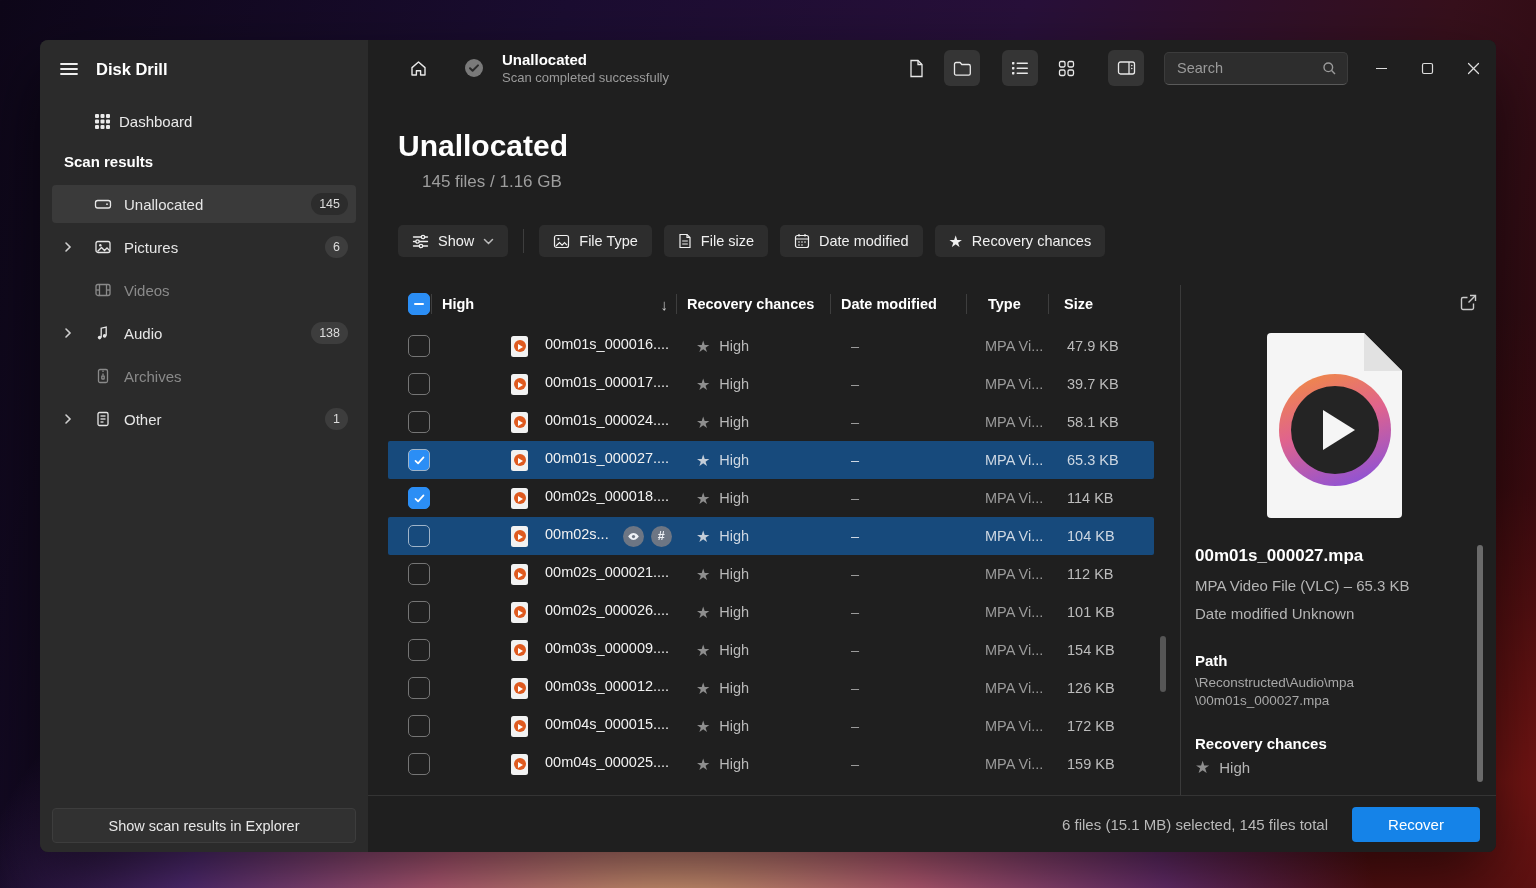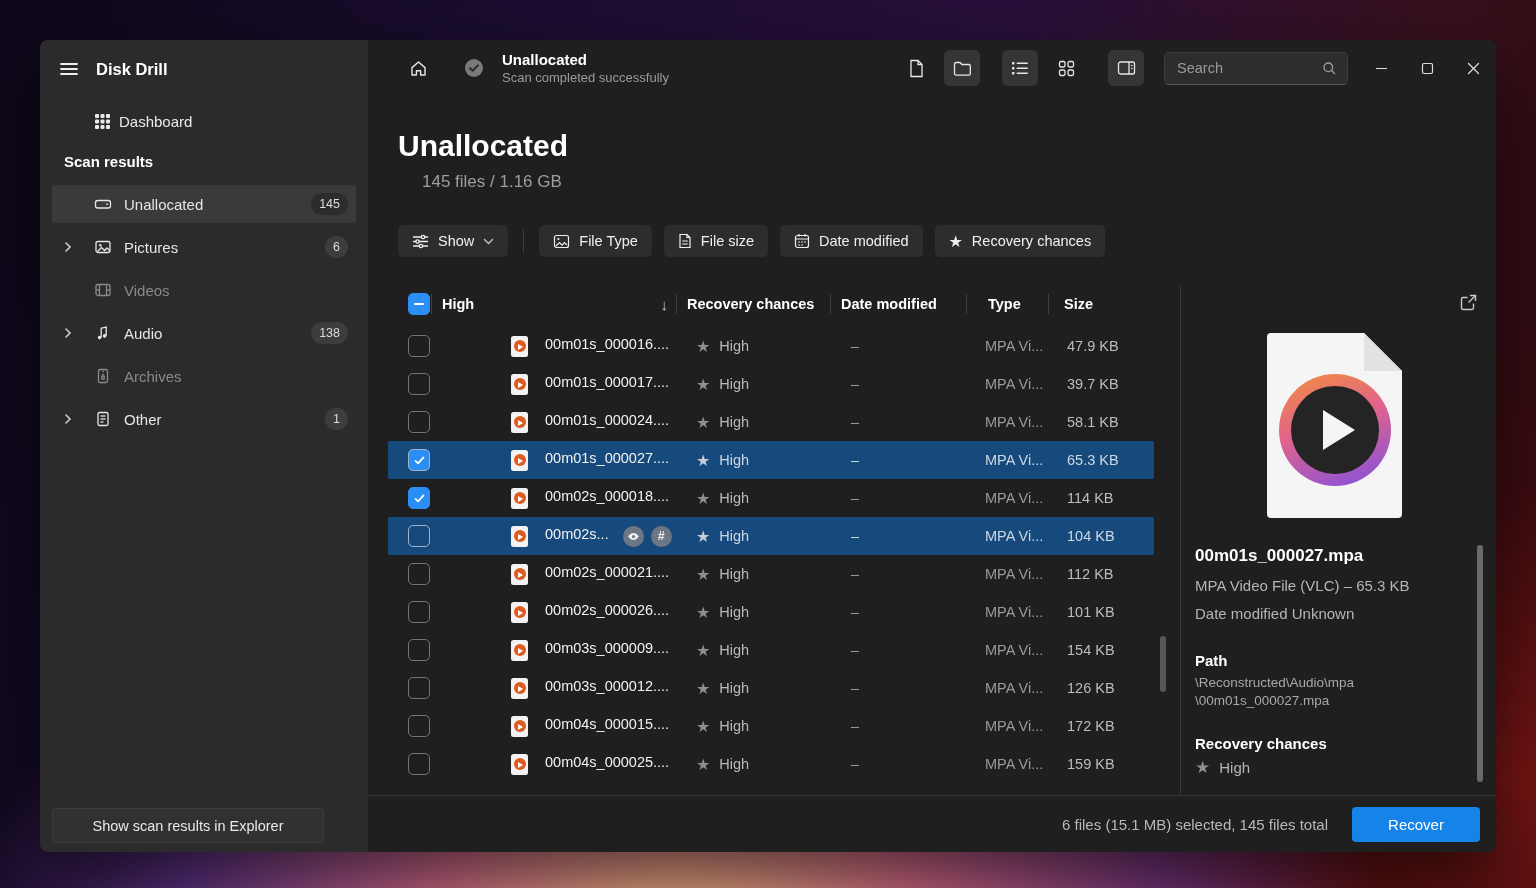--- a/index.html
+++ b/index.html
@@ -28,21 +28,21 @@
   .sb-section { position:absolute; left:24px; top:113px; font-size:15px; font-weight:bold; color:#fff; }
   .sb-items { position:absolute; left:12px; top:145px; width:304px; display:flex; flex-direction:column; gap:5px; }
   .sb-item { height:38px; border-radius:4px; display:flex; align-items:center; position:relative; color:#e6e6e6; font-size:15px; }
   .sb-item.selected { background:#3a3a3a; }
   .sb-item.dim { color:#8a8a8a; }
   .sb-item .chev { position:absolute; left:10px; width:14px; display:flex; color:#cfcfcf; }
   .sb-item .ic { position:absolute; left:42px; display:flex; }
   .sb-item .lbl { position:absolute; left:72px; }
   .badge { position:absolute; right:8px; min-width:22px; height:22px; padding:0 8px; border-radius:11px; background:#3d3d3d; color:#dcdcdc; font-size:12.5px; display:flex; align-items:center; justify-content:center; }
   .sb-item.selected .badge { background:#2c2c2c; }
-  .sb-footer-btn { position:absolute; left:12px; bottom:9px; width:272px; height:35px; background:#313131; border:1px solid #3d3d3d; border-radius:4px; color:#e8e8e8; font-size:14.5px; font-family:inherit; cursor:pointer; }
+  .sb-footer-btn { position:absolute; left:12px; bottom:9px; width:304px; height:35px; background:#313131; border:1px solid #3d3d3d; border-radius:4px; color:#e8e8e8; font-size:14.5px; font-family:inherit; cursor:pointer; }
   
   .main { flex:1; display:flex; flex-direction:column; position:relative; background:#1f1f1f; }
   .titlebar { height:56px; display:flex; align-items:center; padding-left:32px; flex-shrink:0; }
   .tb-btn { width:36px; height:36px; border:none; border-radius:6px; background:transparent; color:#e8e8e8; display:flex; align-items:center; justify-content:center; cursor:pointer; flex-shrink:0; }
   .tb-btn.active { background:#353535; }
   .status-check { margin-left:28px; width:20px; height:20px; flex-shrink:0; display:flex; }
   .status-text { margin-left:18px; line-height:1; }
   .status-text .t1 { font-size:15px; font-weight:bold; color:#fff; margin-bottom:4px; }
   .status-text .t2 { font-size:13px; color:#9b9b9b; }
   .tb-spacer { flex:1; }

